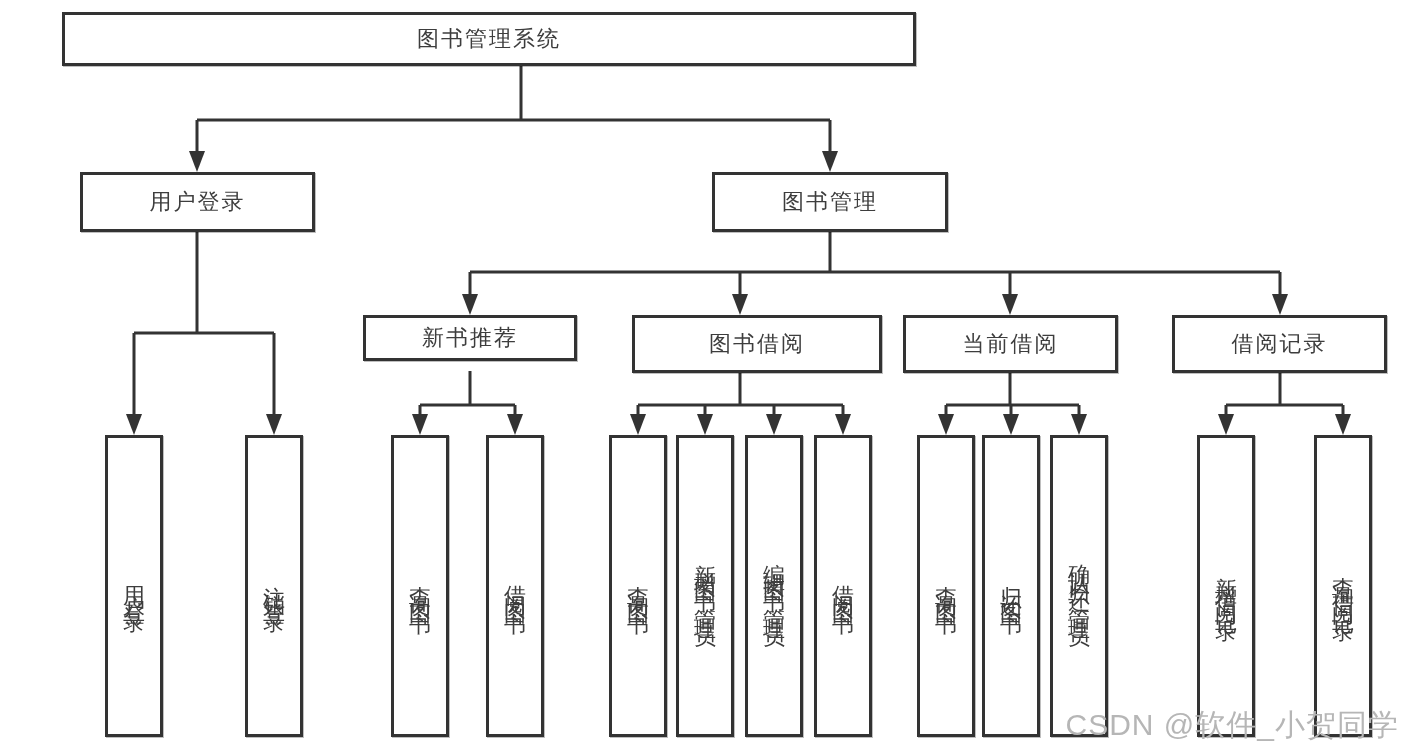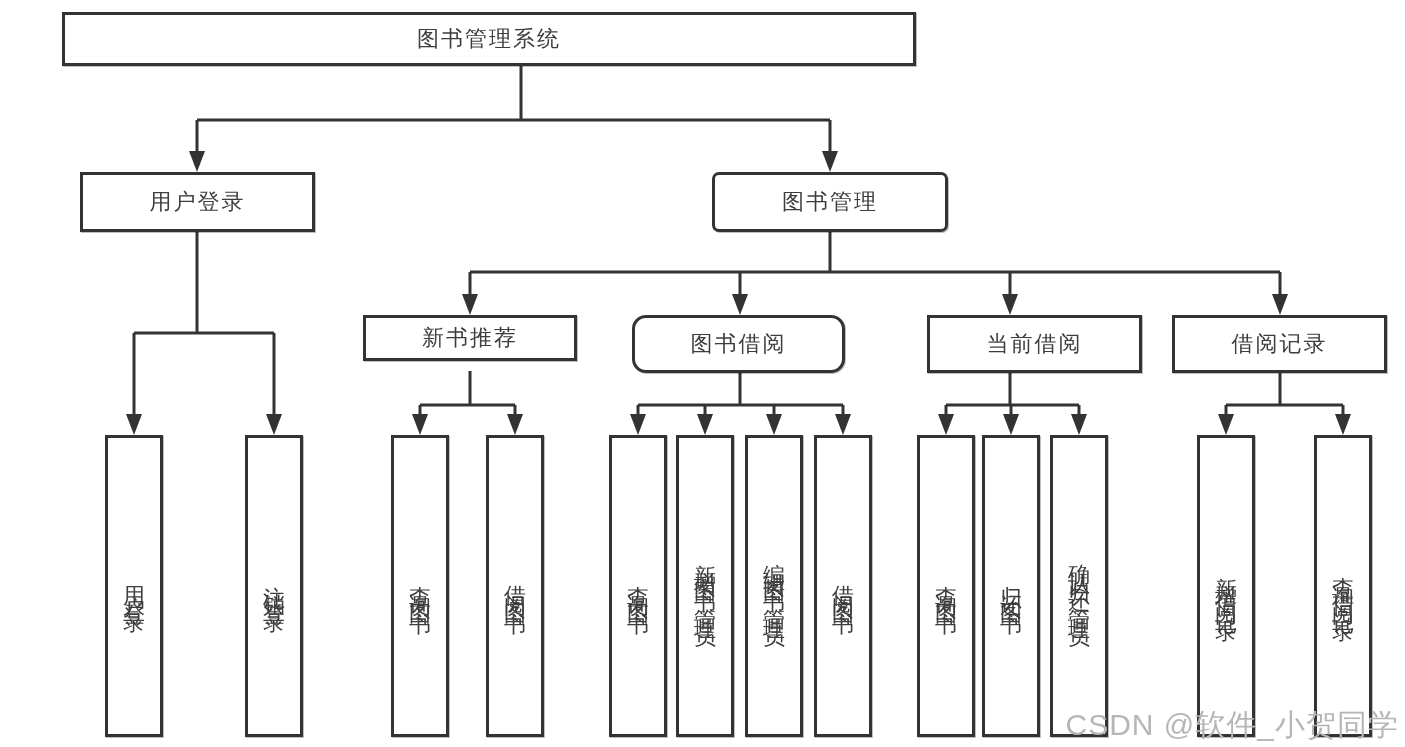--- a/index.html
+++ b/index.html
@@ -29,24 +29,24 @@
   .vtext {
     writing-mode:vertical-rl;
     text-orientation:mixed;
     letter-spacing:9px;
     font-size:22px;
     white-space:nowrap;
   }
   
   .n-root  { left:22px;   top:12px;  width:854px; height:54px;margin-left:40px; }
   .n-l2a   { left:80px;   top:172px; width:235px; height:60px; }
-  .n-l2b   { left:712px;  top:172px; width:236px; height:60px;border-radius:7px; }
+  .n-l2b   { left:712px;  top:172px; width:236px; height:60px; }
   .n-l3a   { left:363px;  top:315px; width:214px; height:46px; }
-  .n-l3b   { left:632px;  top:315px; width:213px; height:58px;border-radius:14px; }
-  .n-l3c   { left:903px;  top:315px; width:215px; height:58px;margin-left:24px; }
+  .n-l3b   { left:632px;  top:315px; width:250px; height:58px; }
+  .n-l3c   { left:903px;  top:315px; width:215px; height:58px; }
   .n-l3d   { left:1172px; top:315px; width:215px; height:58px; }
   
   .v-01 { left:105px; }
   .v-02 { left:245px; }
   .v-03 { left:391px; }
   .v-04 { left:486px; }
   .v-05 { left:609px; }
   .v-06 { left:676px; }
   .v-07 { left:745px; }
   .v-08 { left:814px; }

